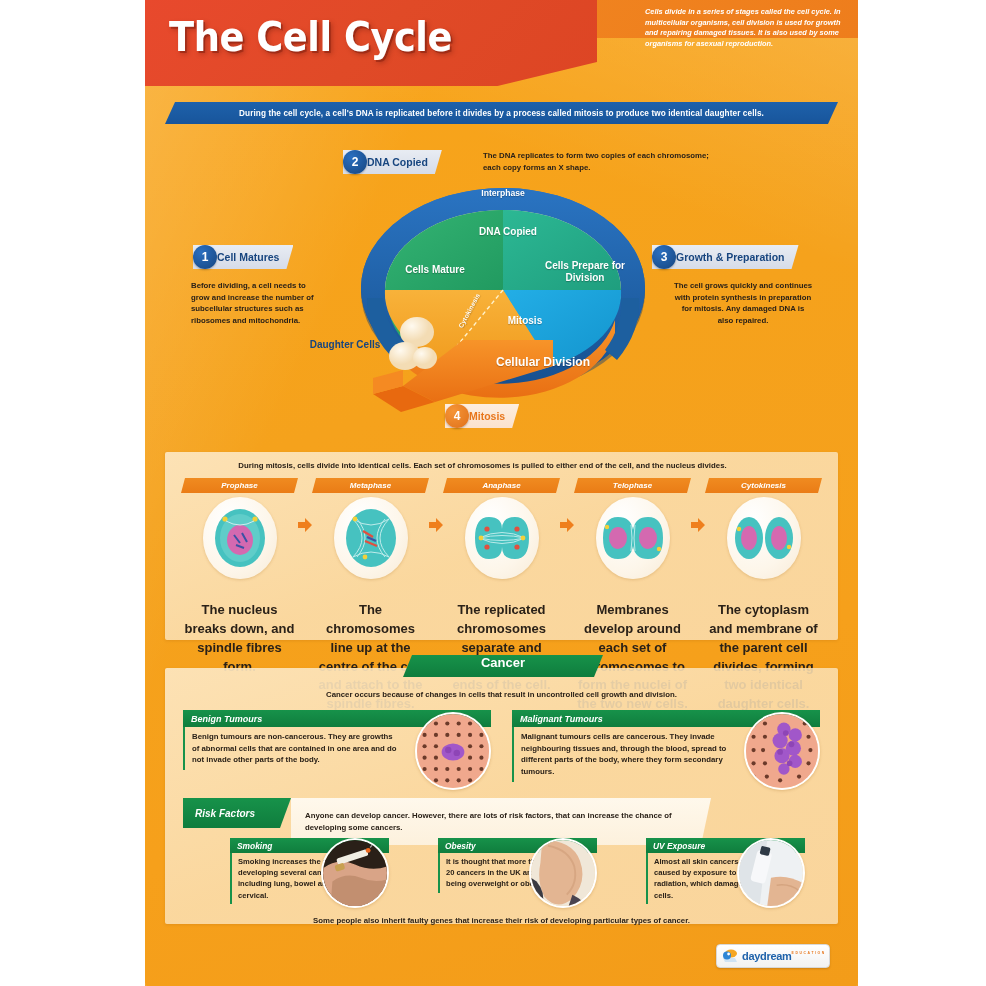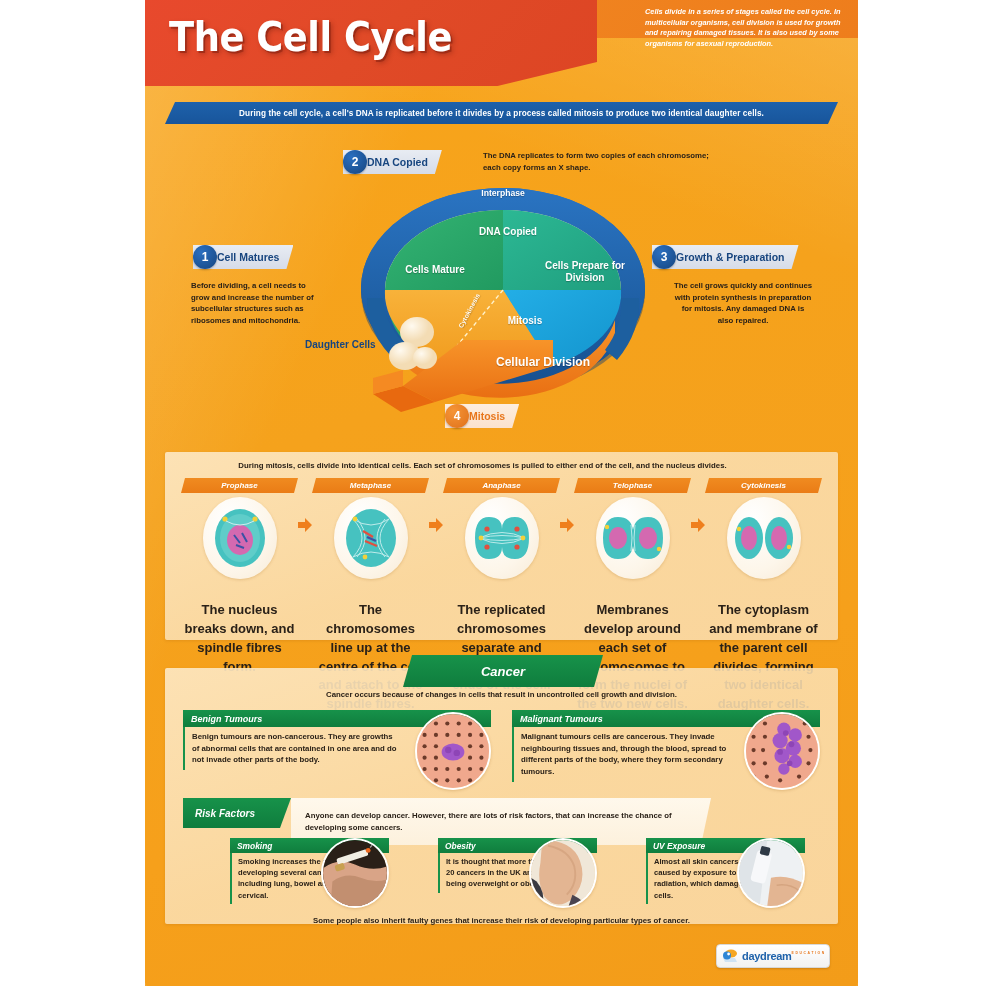--- a/index.html
+++ b/index.html
@@ -112,21 +112,21 @@
   .w-dna { left:100px; top:46px; width:130px; font-size:10px; }
   .w-mature { left:44px; top:84px; width:96px; font-size:10px; line-height:1.2; }
   .w-prepare { left:186px; top:80px; width:112px; font-size:10px; line-height:1.2; }
   .w-mitosis { left:132px; top:135px; width:100px; font-size:10px; }
   .w-cytokinesis {
     left:96px; top:127px; width:60px; font-size:6.4px;
     transform: rotate(-62deg); letter-spacing:.2px;
   }
   .w-celldiv { left:100px; top:175px; width:200px; font-size:12px; }
   .daughter {
-    position:absolute; left:140px; top:207px; width:80px; 
+    position:absolute; left:140px; top:207px; width:80px; text-align:center;
     font-size:10px; font-weight:700; color:#17457f; line-height:1.2;
   }
 
   
   .panel-mitosis { top:452px; height:188px; }
   .mitosis-lead {
     position:absolute; left:0; top:9px; width:635px; text-align:center;
     font-size:7.8px; font-weight:700; color:#2a2118;
   }
   .stages { position:absolute; left:16px; top:26px; width:641px; display:flex; }
@@ -149,26 +149,25 @@
   .stage-cap {
     margin-top:21px; text-align:center; font-size:13px; line-height:1.45;
     font-weight:700; color:#2a2118; padding:0 2px;
   }
   .arrow-mid {
     position:absolute; left:0; top:40px; width:14px; height:14px;
   }
 
   
   .cancer-head {
-    position:absolute; left:258px; top:655px; width:200px; height:32px; z-index:4;
+    position:absolute; left:258px; top:655px; width:200px; height:22px; z-index:4;
     background: linear-gradient(180deg,#17924a 0%, #0f7d3d 100%);
     clip-path: polygon(9px 0, 100% 0, calc(100% - 9px) 100%, 0 100%);
-    display:flex; align-items:center; justify-content:center;
+    display:flex; justify-content:center;
     box-shadow:0 1px 3px rgba(20,90,40,.35);
-    font-style:italic;
   }
   .cancer-head span { color:#fff; font-size:13px; font-weight:700; }
   .panel-cancer { top:668px; height:256px; }
   .cancer-lead {
     position:absolute; left:0; top:22px; width:673px; text-align:center;
     font-size:7.8px; font-weight:700; color:#2a2118;
   }
   .tumour-box { position:absolute; top:42px; width:308px; height:82px; }
   .tb-left { left:18px; }
   .tb-right { left:347px; }

